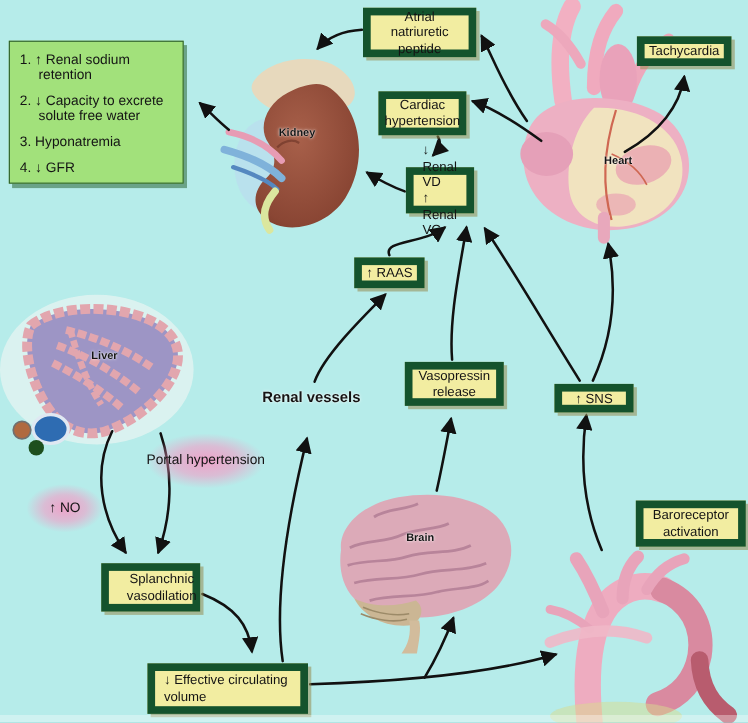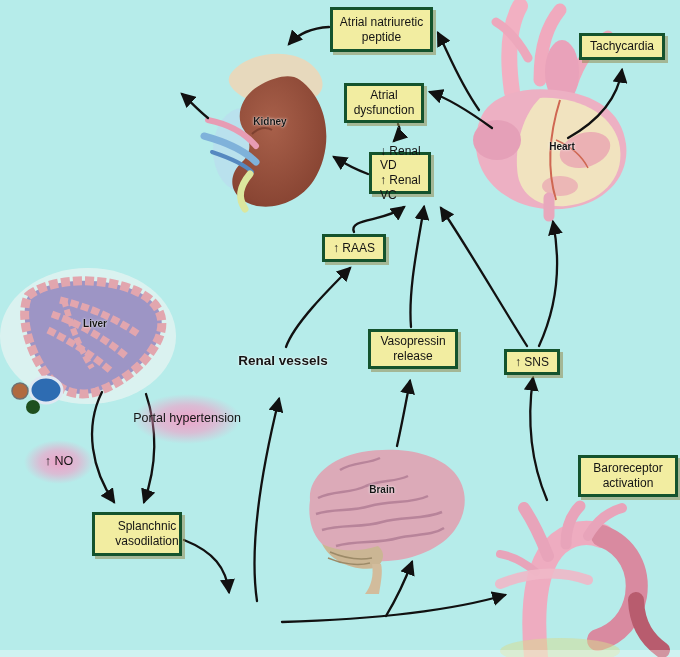--- a/index.html
+++ b/index.html
@@ -6,34 +6,34 @@
   #stage{
     position:relative;width:680px;height:657px;overflow:hidden;
     background:#b6ecea;
     font-family:"Liberation Sans","DejaVu Sans",sans-serif;
     color:#141414;
   }
   #art{position:absolute;left:0;top:0;}
   
   .ybox{
     position:absolute;box-sizing:border-box;
-    background:#f2eda1;border:3px solid #14532d;
+    background:#f2eda1;border:7px solid #14532d;
     box-shadow:3px 3px 0 rgba(150,140,80,.55);
     display:flex;align-items:center;justify-content:center;
     text-align:center;font-size:12px;line-height:1.22;font-weight:500;
     padding:2px 3px;
   }
   .ybox.left{justify-content:flex-start;text-align:left;padding-left:8px;}
   #box-anp{left:330px;top:7px;width:103px;height:45px;}
   #box-tachycardia{left:579px;top:33px;width:86px;height:27px;}
   #box-cardiac{left:344px;top:83px;width:80px;height:40px;}
   #box-renal{left:369px;top:152px;width:62px;height:42px;flex-direction:column;align-items:flex-start;padding-left:8px;text-align:left;}
   #box-raas{left:322px;top:234px;width:64px;height:28px;}
   #box-vasopressin{left:368px;top:329px;width:90px;height:40px;}
-  #box-sns{left:504px;top:349px;width:56px;height:26px;}
+  #box-sns{left:504px;top:349px;width:72px;height:26px;}
   #box-baroreceptor{left:578px;top:455px;width:100px;height:42px;}
   #box-splanchnic{left:92px;top:512px;width:90px;height:44px;padding-left:23px;}
   #box-ecv{left:134px;top:603px;width:146px;height:46px;}
   
   #green-box{
     position:absolute;left:8px;top:37px;width:159px;height:130px;box-sizing:border-box;
     background:#a2e17b;border:1px solid #2c5e2c;
     box-shadow:3px 4px 0 rgba(55,115,70,.6);
     padding:9px 5px 7px 9px;
     display:flex;flex-direction:column;justify-content:space-between;
@@ -158,33 +158,40 @@
       <path d="M397,446 C402,424 406,402 410,381" marker-end="url(#ah)"></path>
       <path d="M386,616 C398,596 406,578 412,562" marker-end="url(#ah)"></path>
       <path d="M282,622 C350,620 440,614 505,595" marker-end="url(#ah)"></path>
       <path d="M547,500 C530,460 527,420 533,378" marker-end="url(#ah)"></path>
       <path d="M102,392 C84,428 92,470 114,502" marker-end="url(#ah)"></path>
       <path d="M146,394 C158,430 156,468 144,502" marker-end="url(#ah)"></path>
       <path d="M184,540 C214,552 226,568 229,592" marker-end="url(#ah)"></path>
     </g>
   </svg>
 
+  <div id="green-box">
+    <div class="gitem">1. ↑ Renal sodium retention</div>
+    <div class="gitem">2. ↓ Capacity to excrete solute free water</div>
+    <div class="gitem">3. Hyponatremia</div>
+    <div class="gitem">4. ↓ GFR</div>
+  </div>
 
   <div class="ybox" id="box-anp">Atrial natriuretic peptide</div>
   <div class="ybox" id="box-tachycardia">Tachycardia</div>
-  <div class="ybox" id="box-cardiac">Atrial dysfunction</div>
+  <div class="ybox" id="box-cardiac">Cardiac hypertension</div>
   <div class="ybox" id="box-renal">
     <span>↓ Renal VD</span>
     <span>↑ Renal VC</span>
   </div>
   <div class="ybox" id="box-vasopressin">Vasopressin release</div>
   <div class="ybox" id="box-raas">↑ RAAS</div>
   <div class="ybox" id="box-sns">↑ SNS</div>
   <div class="ybox" id="box-baroreceptor">Baroreceptor activation</div>
   <div class="ybox" id="box-splanchnic">Splanchnic vasodilation</div>
+  <div class="ybox left" id="box-ecv">↓ Effective circulating volume</div>
 
   <div class="pink" id="pink-portal">Portal hypertension</div>
   <div class="pink" id="pink-no">↑ NO</div>
 
   <div class="organ-label" id="lbl-kidney">Kidney</div>
   <div class="organ-label" id="lbl-heart">Heart</div>
   <div class="organ-label" id="lbl-liver">Liver</div>
   <div class="organ-label" id="lbl-brain">Brain</div>
   <div class="organ-label" id="lbl-renal-vessels">Renal vessels</div>
 

